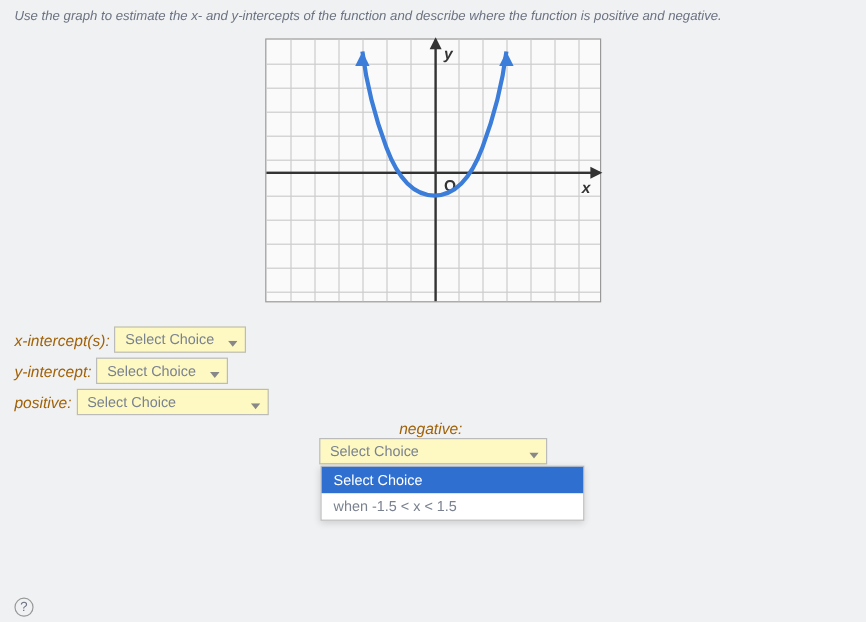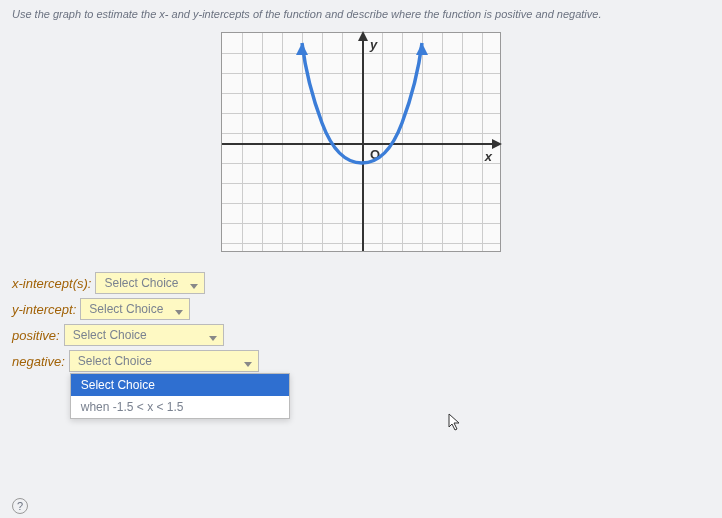--- a/index.html
+++ b/index.html
@@ -15,21 +15,21 @@
 .arrow-right { position: absolute; right: -2px; top: 106px; width: 0; height: 0; border-top: 5px solid transparent; border-bottom: 5px solid transparent; border-left: 10px solid #333; }
 .label-y { position: absolute; left: 148px; top: 4px; font-weight: bold; font-style: italic; color: #333; font-size: 13px; }
 .label-x { position: absolute; right: 8px; top: 116px; font-weight: bold; font-style: italic; color: #333; font-size: 13px; }
 .label-o { position: absolute; left: 148px; top: 114px; font-weight: bold; color: #333; font-size: 13px; }
 .parabola { position: absolute; top: 0; left: 0; }
 .controls { padding: 0 12px; }
 .control-row { display: flex; align-items: center; margin-bottom: 4px; }
 .control-label { color: #a16207; font-size: 13px; margin-right: 4px; font-style: italic; }
 .select-box { border: 1px solid #bbb; background: #fef9c3; padding: 3px 22px 3px 8px; font-size: 12px; color: #7a8290; position: relative; min-width: 110px; cursor: pointer; }
 .select-box .chev { position: absolute; right: 6px; top: 6px; }
-.dropdown-open { position: relative; }
+.dropdown-open { position: relative; flex-direction: column; }
 .dropdown-menu { position: absolute; top: 22px; left: 0; background: #fff; border: 1px solid #bbb; min-width: 220px; z-index: 10; box-shadow: 0 2px 6px rgba(0,0,0,0.15); }
 .dropdown-item { padding: 4px 10px; font-size: 12px; color: #7a8290; cursor: pointer; }
 .dropdown-item.selected { background: #2f6fd0; color: #fff; }
 .help-row { position: absolute; bottom: 4px; left: 12px; display: flex; align-items: center; color: #6b7280; font-size: 13px; }
 .help-icon { border: 1px solid #999; border-radius: 50%; width: 16px; height: 16px; display: inline-flex; align-items: center; justify-content: center; font-size: 11px; margin-right: 6px; }
 .cursor { position: absolute; left: 448px; top: 413px; }
 </style>
 </head>
 <body>
 

